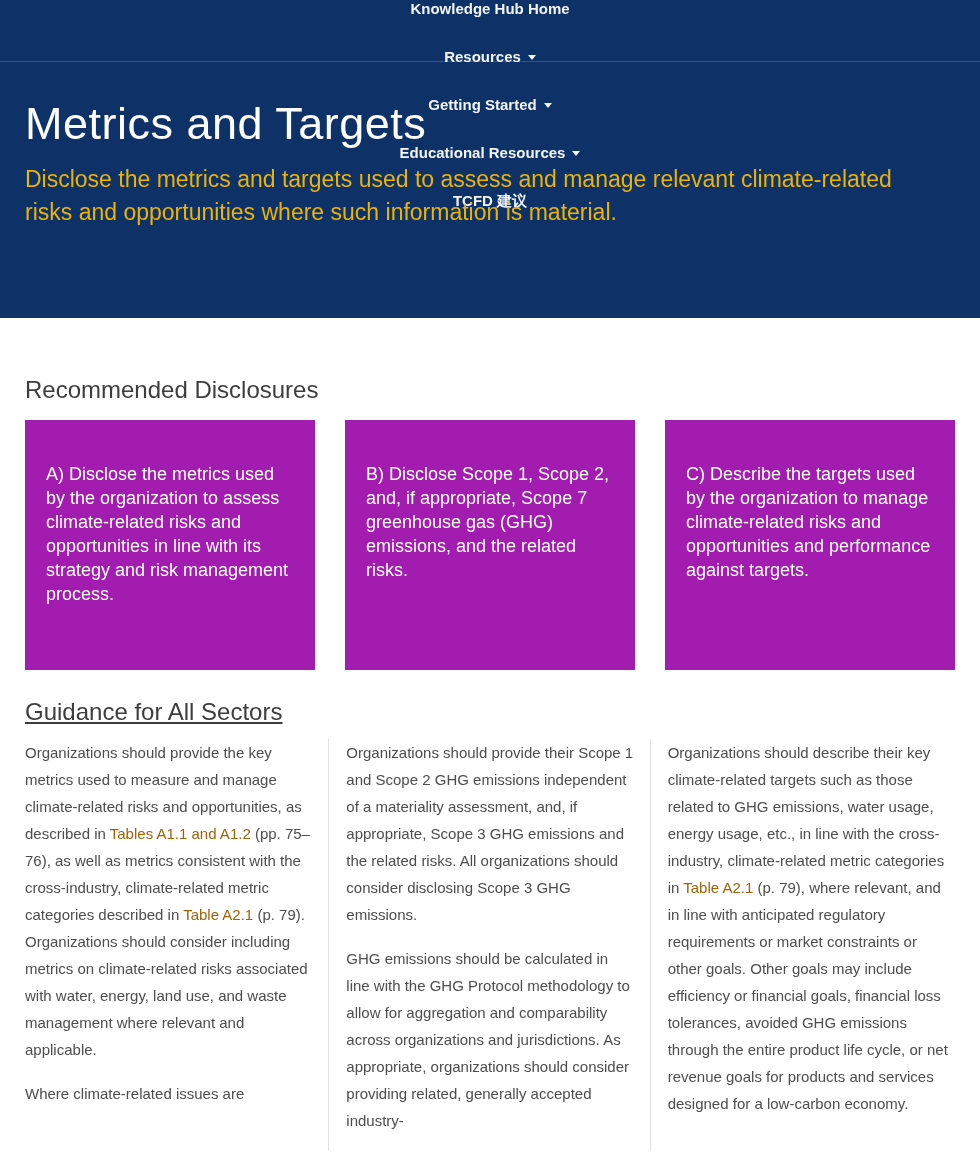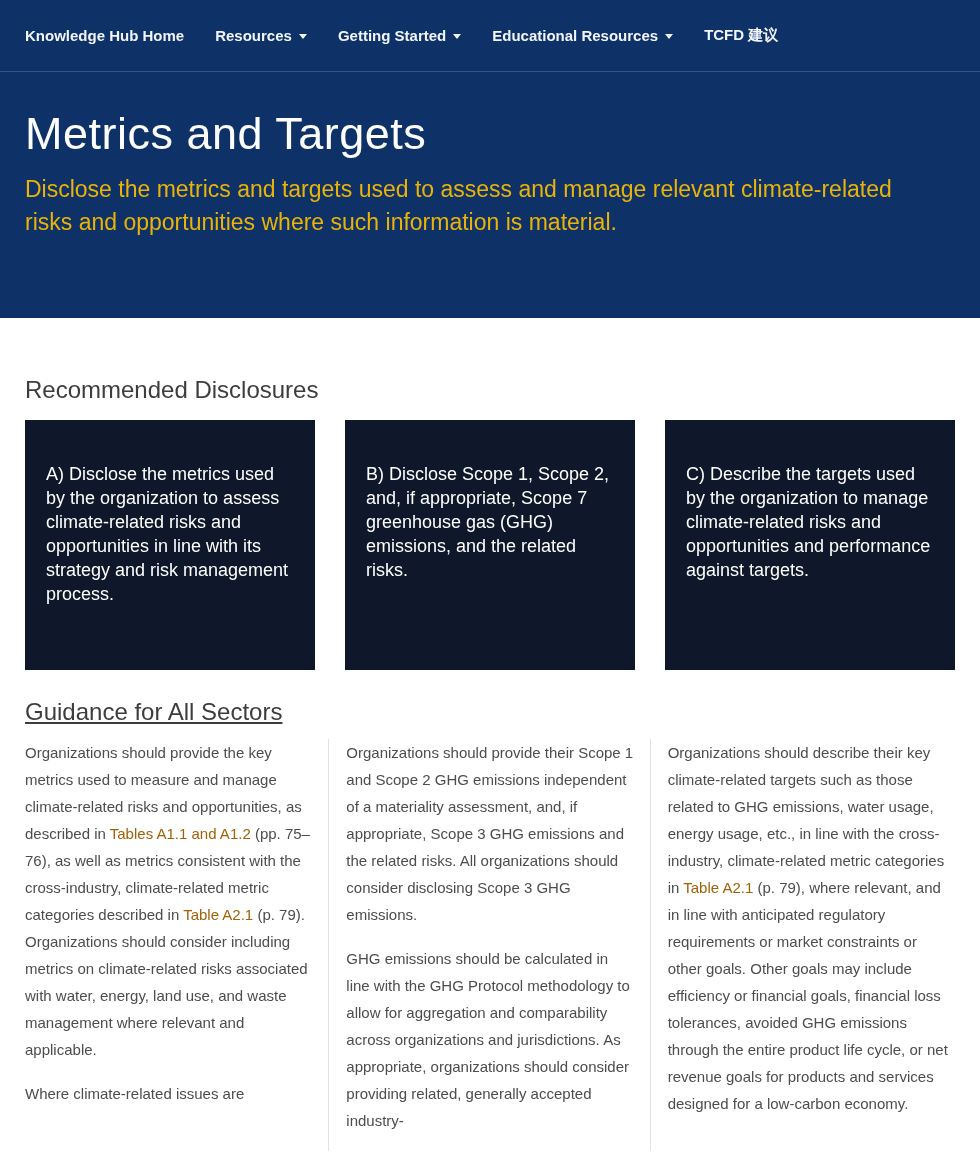--- a/index.html
+++ b/index.html
@@ -7,23 +7,24 @@
   body {
     width:980px; height:1167px; overflow:hidden;
     font-family:"Liberation Sans","DejaVu Sans",sans-serif;
     -webkit-font-smoothing:antialiased;
   }
   .page { width:980px; height:1167px; overflow:hidden; background:#fff; }
 
   
   .hero-band { background:#0e3268; height:318px; overflow:hidden; }
   .top-nav {
-    height:72px; display:flex; align-items:center;
+    height:62px; display:flex; align-items:center;
     padding:0 25px; gap:31px;
     border-bottom:1px solid rgba(120,150,200,0.35);
+    flex-direction:column;
   }
   .nav-item {
     color:#f2f5fa; text-decoration:none; font-size:15px; font-weight:bold;
     display:inline-flex; align-items:center; white-space:nowrap; cursor:pointer;
   }
   .caret {
     display:inline-block; width:0; height:0; margin-left:7px; margin-top:2px;
     border-left:4px solid transparent; border-right:4px solid transparent;
     border-top:5px solid #f2f5fa;
   }
@@ -41,21 +42,21 @@
   .main { padding:0 25px; }
   .section-heading {
     color:#3d3d3d; font-size:24px; font-weight:400; line-height:1.15;
   }
   .h-recommended { margin:58px 0 16px 0; }
   .h-guidance   { margin:28px 0 14px 0;text-decoration:underline; }
 
   
   .cards { display:flex; gap:30px; }
   .card {
-    flex:1 1 0; height:250px; background:#0f172a; color:#ffffff;
+    flex:1 1 0; height:250px; background:#a21caf; color:#ffffff;
     padding:42px 21px 0 21px; overflow:hidden;
   }
   .card-text { font-size:18px; line-height:24px; font-weight:400; }
 
   
   .g-cols { display:flex; align-items:stretch; }
   .g-col { flex:1 1 0; color:#4d4d4d; font-size:15px; line-height:27px; }
   .g-col + .g-col { border-left:1px solid #e2e2e2; padding-left:17px; }
   .g-col:not(:last-child) { padding-right:16px; }
   .g-col p { margin:0 0 17px 0; }

